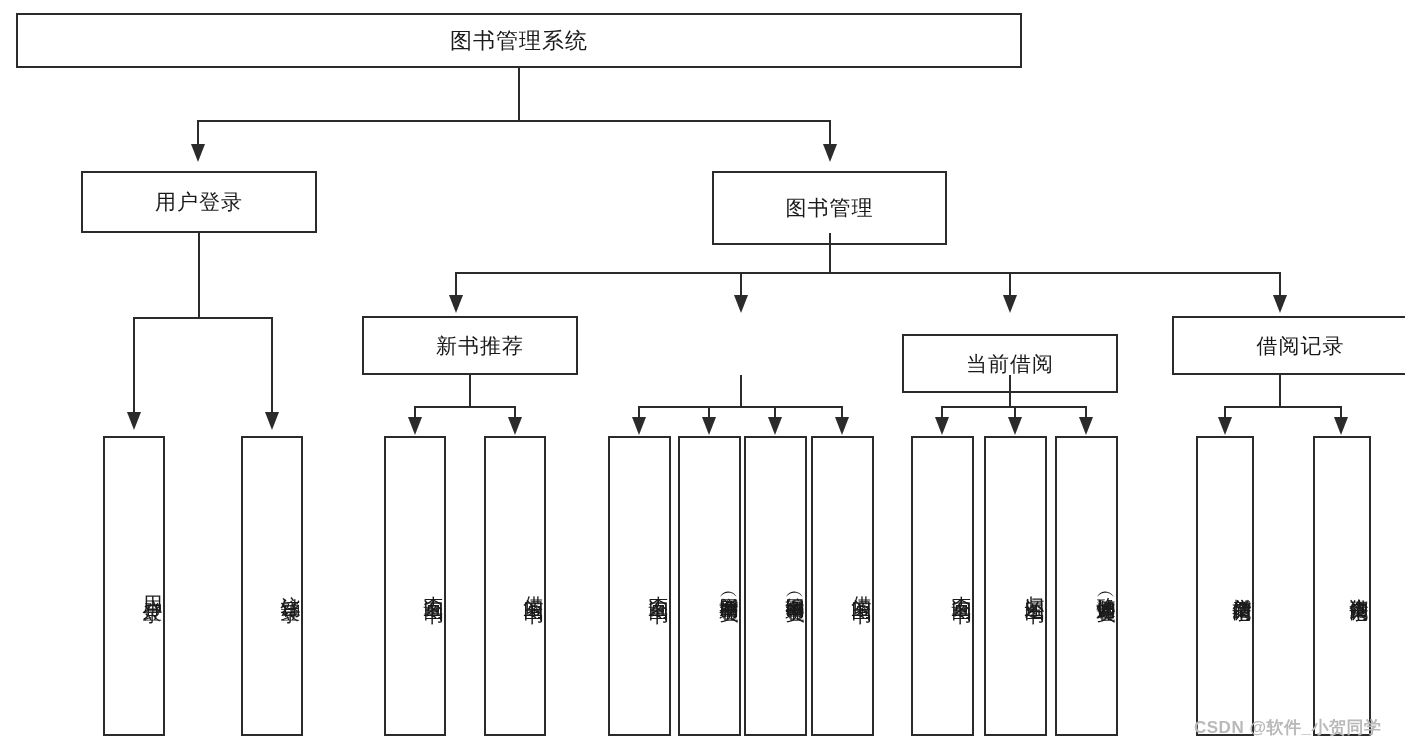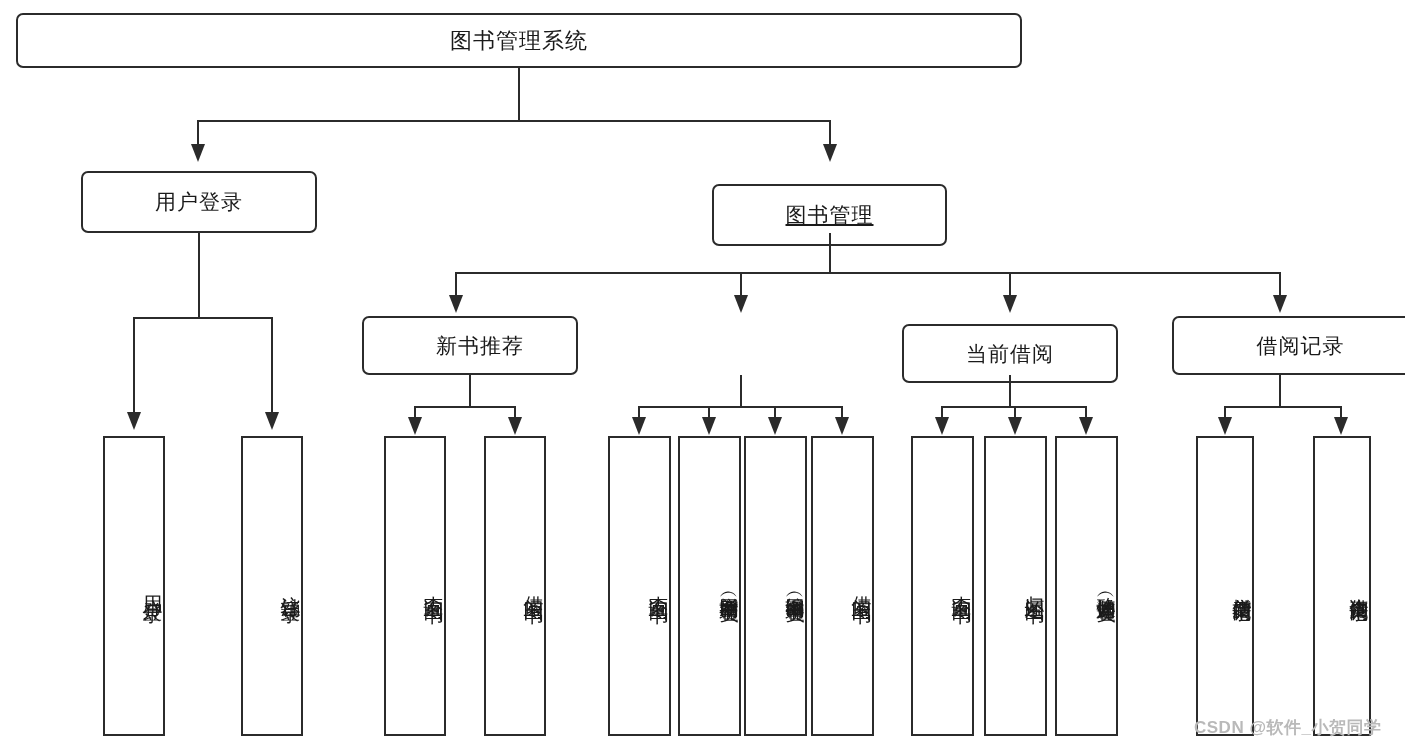--- a/index.html
+++ b/index.html
@@ -24,21 +24,20 @@
     background: #ffffff;
     display: flex;
     align-items: center;
     justify-content: center;
     color: #1a1a1a;
   }
   .node.horiz {
     font-size: 21px;
     letter-spacing: 1px;
     white-space: nowrap;
-    border-radius: 7px;
   }
   .node.root {
     font-size: 22px;
   }
   .node.vert {
     writing-mode: vertical-rl;
     text-orientation: upright;
     font-size: 20px;
     letter-spacing: 3px;
     padding-top: 10px;
@@ -90,21 +89,21 @@
   <div class="conn vline" style="left:197px; top:120px; width:2px; height:25px;"></div>
   <div class="arrow" style="left:191px; top:144px;"></div>
 
   <div class="conn vline" style="left:829px; top:120px; width:2px; height:25px;"></div>
   <div class="arrow" style="left:823px; top:144px;"></div>
 
   <div class="node horiz" style="left:81px; top:171px; width:236px; height:62px;">
     <span>用户登录</span>
   </div>
 
-  <div class="node horiz" style="left:712px; top:184px; width:235px; height:62px;text-decoration:underline;">
+  <div class="node horiz" style="left:712px; top:171px; width:235px; height:74px;">
     <span>图书管理</span>
   </div>
 
   <div class="conn vline" style="left:198px; top:233px; width:2px; height:85px;"></div>
   <div class="conn hline" style="left:133px; top:317px; width:140px; height:2px;"></div>
   <div class="conn vline" style="left:133px; top:317px; width:2px; height:96px;"></div>
   <div class="arrow" style="left:127px; top:412px;"></div>
   <div class="conn vline" style="left:271px; top:317px; width:2px; height:96px;"></div>
   <div class="arrow" style="left:265px; top:412px;"></div>
 
@@ -115,21 +114,21 @@
   <div class="conn vline" style="left:740px; top:272px; width:2px; height:24px;"></div>
   <div class="arrow" style="left:734px; top:295px;"></div>
   <div class="conn vline" style="left:1009px; top:272px; width:2px; height:24px;"></div>
   <div class="arrow" style="left:1003px; top:295px;"></div>
   <div class="conn vline" style="left:1279px; top:272px; width:2px; height:24px;"></div>
   <div class="arrow" style="left:1273px; top:295px;"></div>
 
   <div class="node horiz" style="left:362px; top:316px; width:216px; height:59px;padding-left:20px;">
     <span>新书推荐</span>
   </div>
-  <div class="node horiz" style="left:902px; top:324px; width:216px; height:59px;">
+  <div class="node horiz" style="left:902px; top:334px; width:216px; height:59px;">
     <span>当前借阅</span>
   </div>
   <div class="node horiz" style="left:1172px; top:316px; width:257px; height:59px;">
     <span>借阅记录</span>
   </div>
 
   <div class="conn vline" style="left:469px; top:375px; width:2px; height:32px;"></div>
   <div class="conn hline" style="left:414px; top:406px; width:102px; height:2px;"></div>
   <div class="conn vline" style="left:414px; top:406px; width:2px; height:12px;"></div>
   <div class="arrow" style="left:408px; top:417px;"></div>

